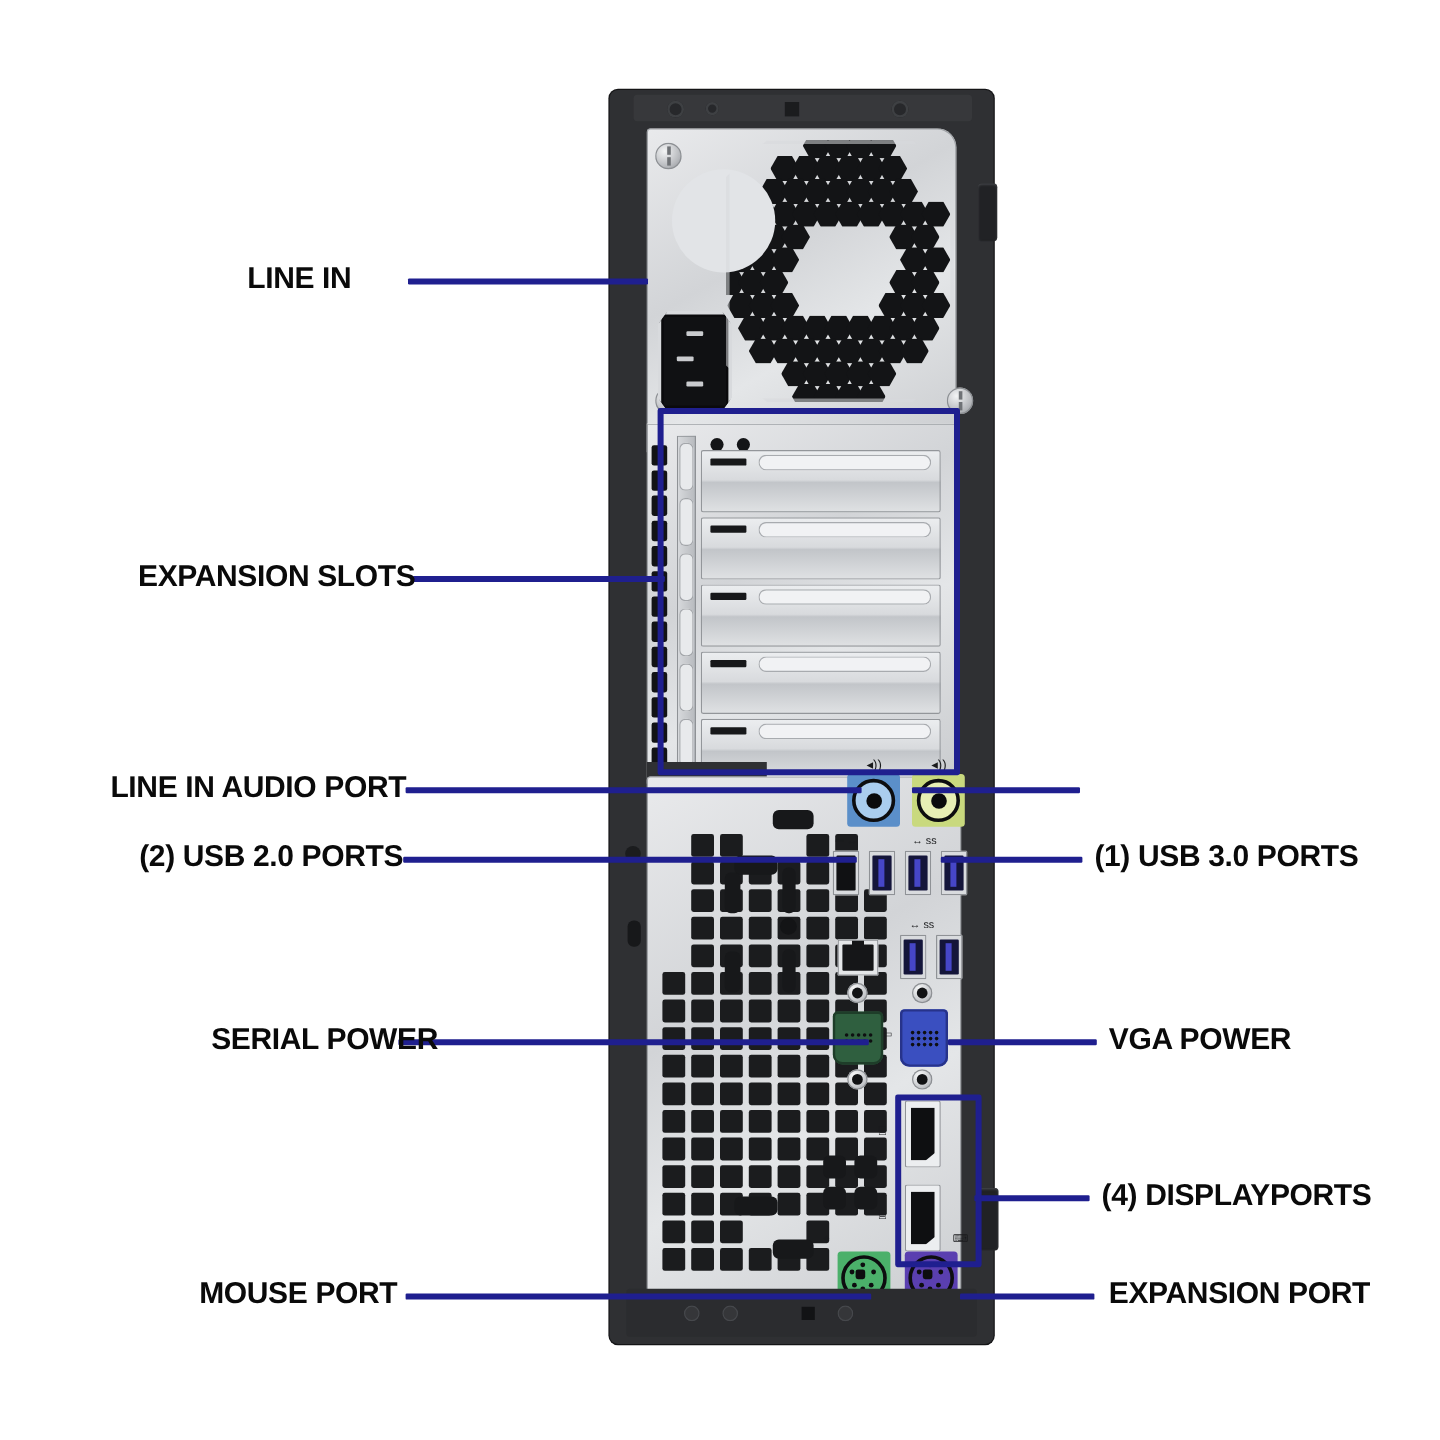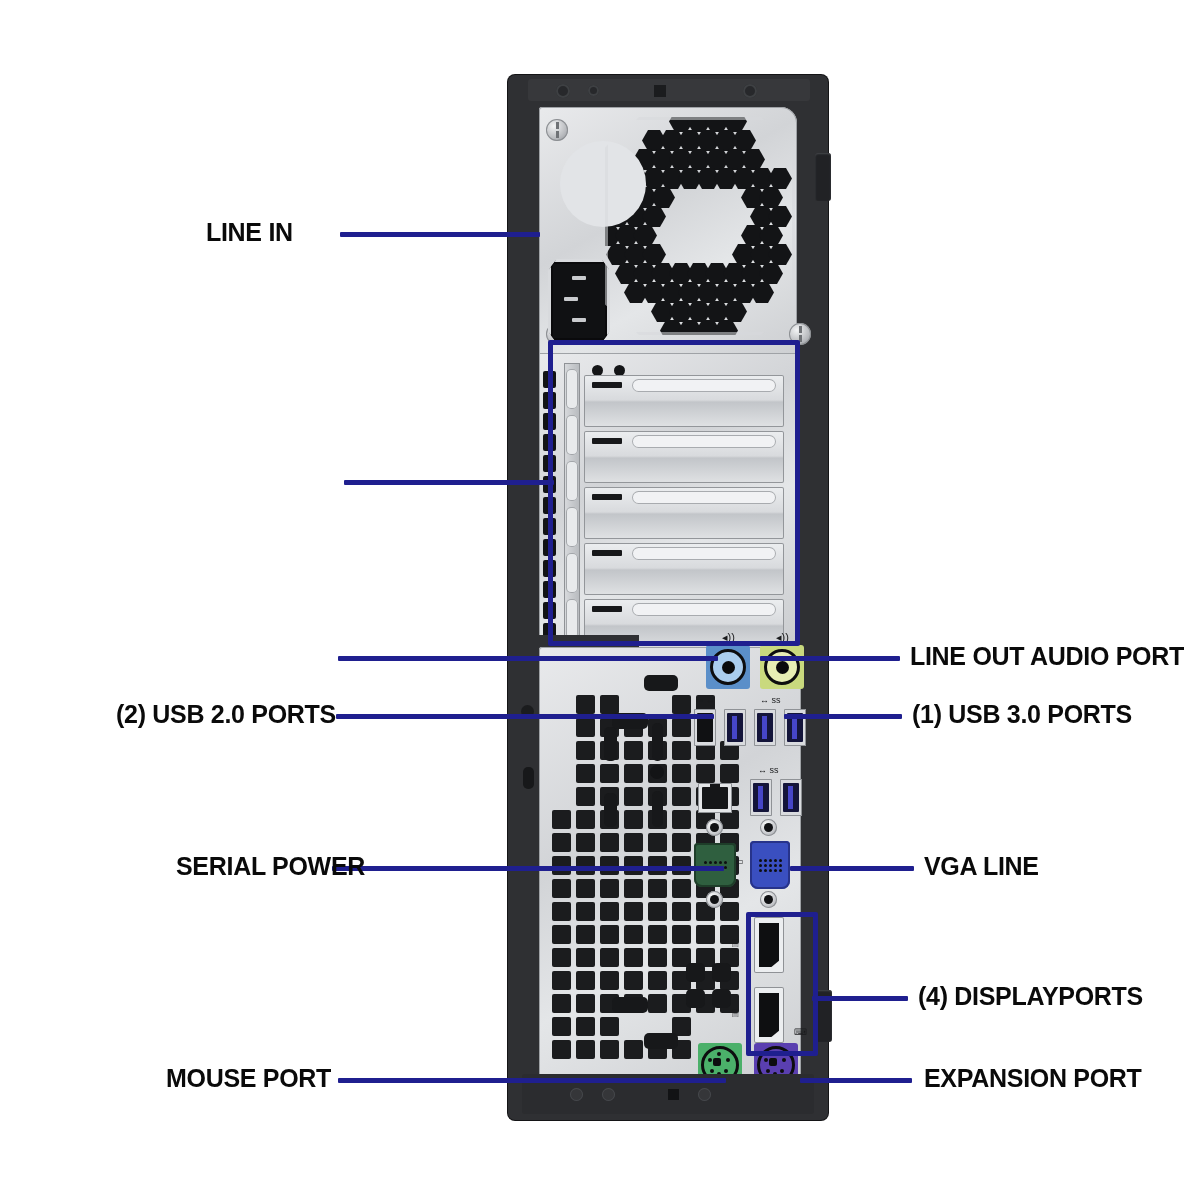--- a/index.html
+++ b/index.html
@@ -659,22 +659,23 @@
   <div class="leader" style="left:760px;top:656px;width:140px;"></div>
   <div class="leader" style="left:336px;top:714px;width:378px;"></div>
   <div class="leader" style="left:784px;top:714px;width:118px;"></div>
   <div class="leader" style="left:332px;top:866px;width:392px;"></div>
   <div class="leader" style="left:790px;top:866px;width:124px;"></div>
   <div class="leader" style="left:812px;top:996px;width:96px;"></div>
   <div class="leader" style="left:338px;top:1078px;width:388px;"></div>
   <div class="leader" style="left:800px;top:1078px;width:112px;"></div>
 
   <div class="label" style="left:206px;top:220px;">LINE IN</div>
-  <div class="label" style="left:910px;top:644px;">LINE OUT AUDIO PORT</div>
+  <div class="label" style="left:115px;top:468px;">EXPANSION SLOTS</div>
+  <div class="label" style="left:92px;top:644px;">LINE IN AUDIO PORT</div>
   <div class="label" style="left:116px;top:702px;">(2) USB 2.0 PORTS</div>
   <div class="label" style="left:912px;top:702px;">(1) USB 3.0 PORTS</div>
   <div class="label" style="left:176px;top:854px;">SERIAL POWER</div>
-  <div class="label" style="left:924px;top:854px;">VGA LINE</div>
+  <div class="label" style="left:924px;top:854px;">VGA POWER</div>
   <div class="label" style="left:918px;top:984px;">(4) DISPLAYPORTS</div>
   <div class="label" style="left:166px;top:1066px;">MOUSE PORT</div>
   <div class="label" style="left:924px;top:1066px;">EXPANSION PORT</div>
 
 </div>
 
 </body></html>

